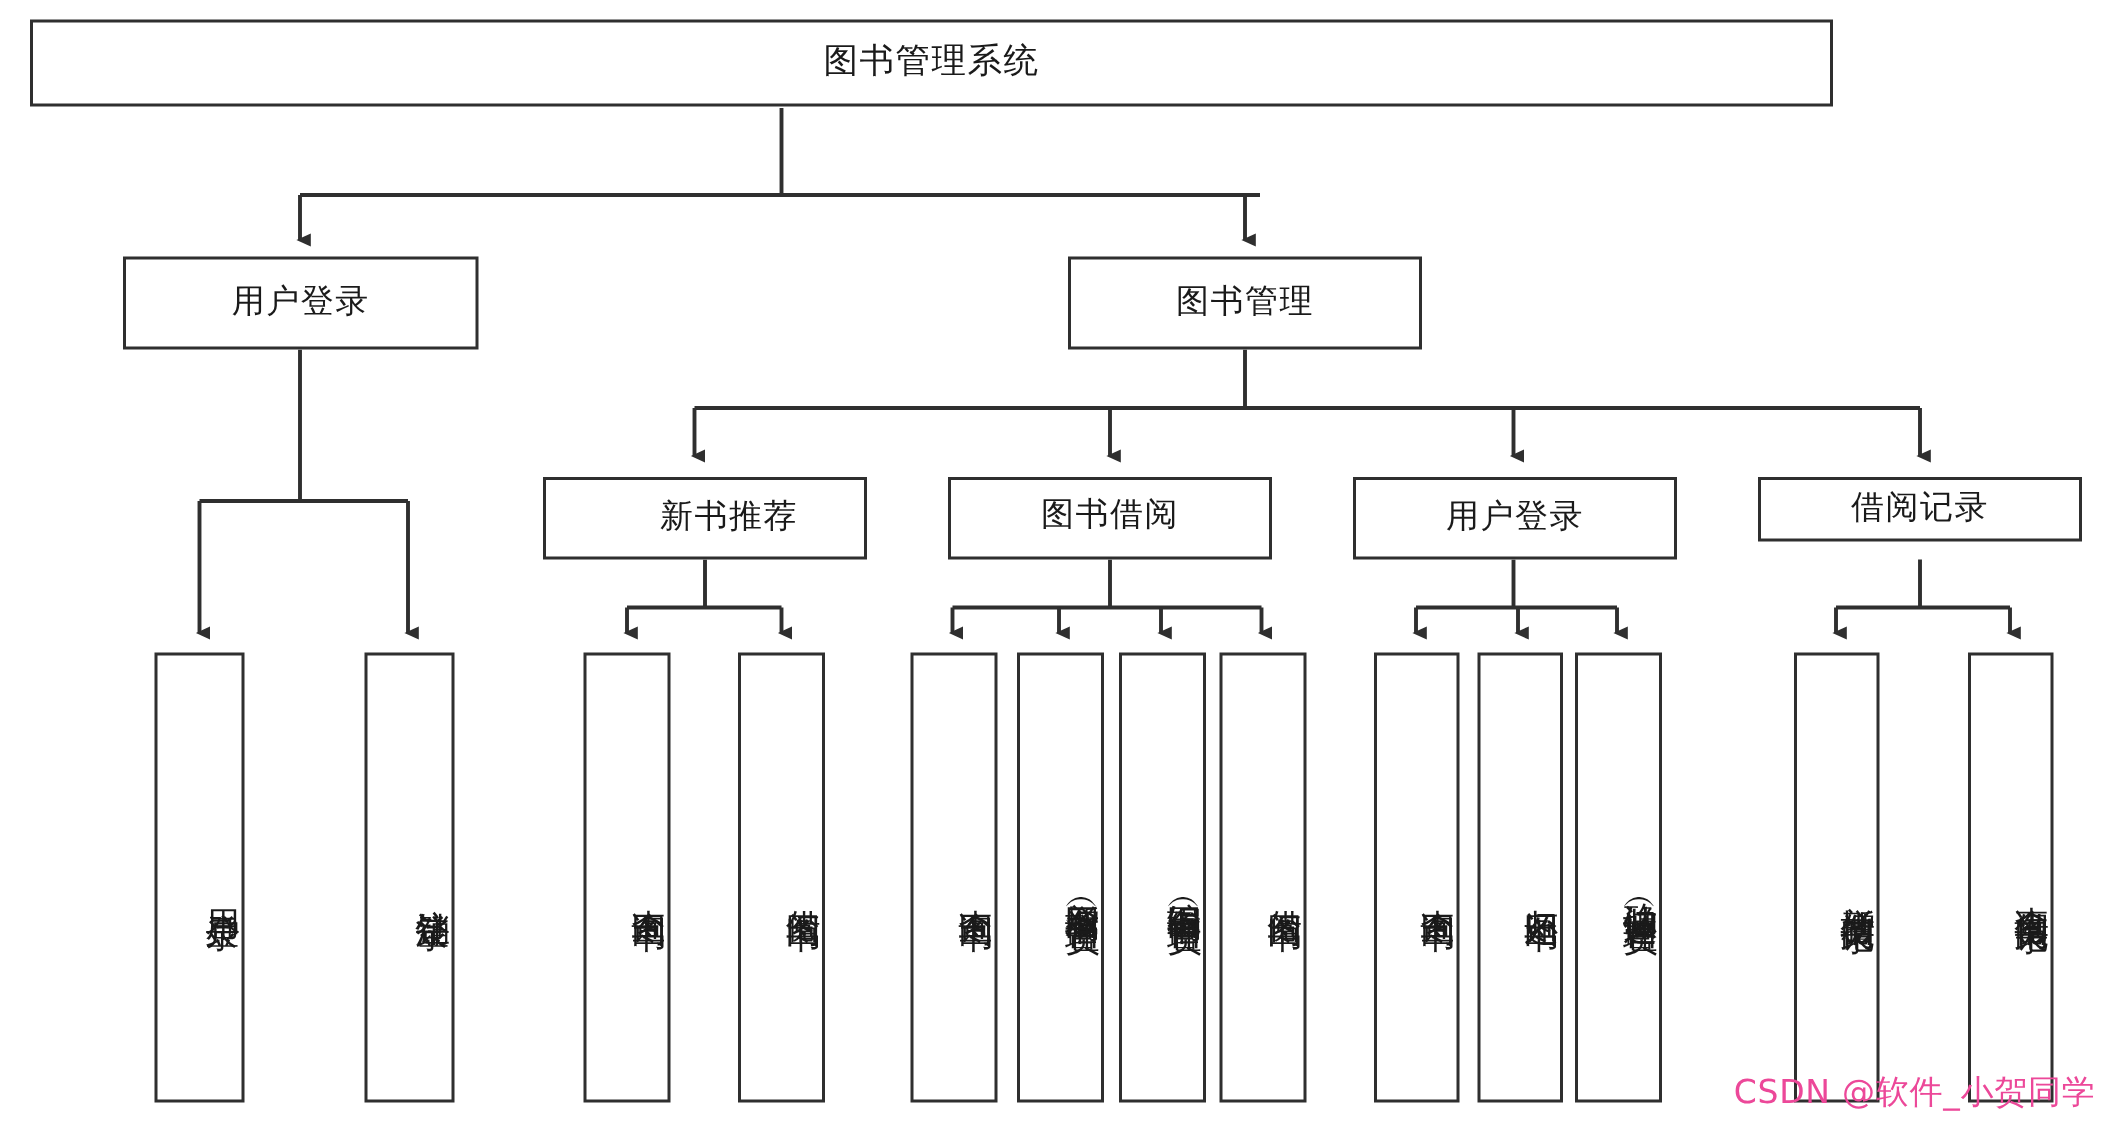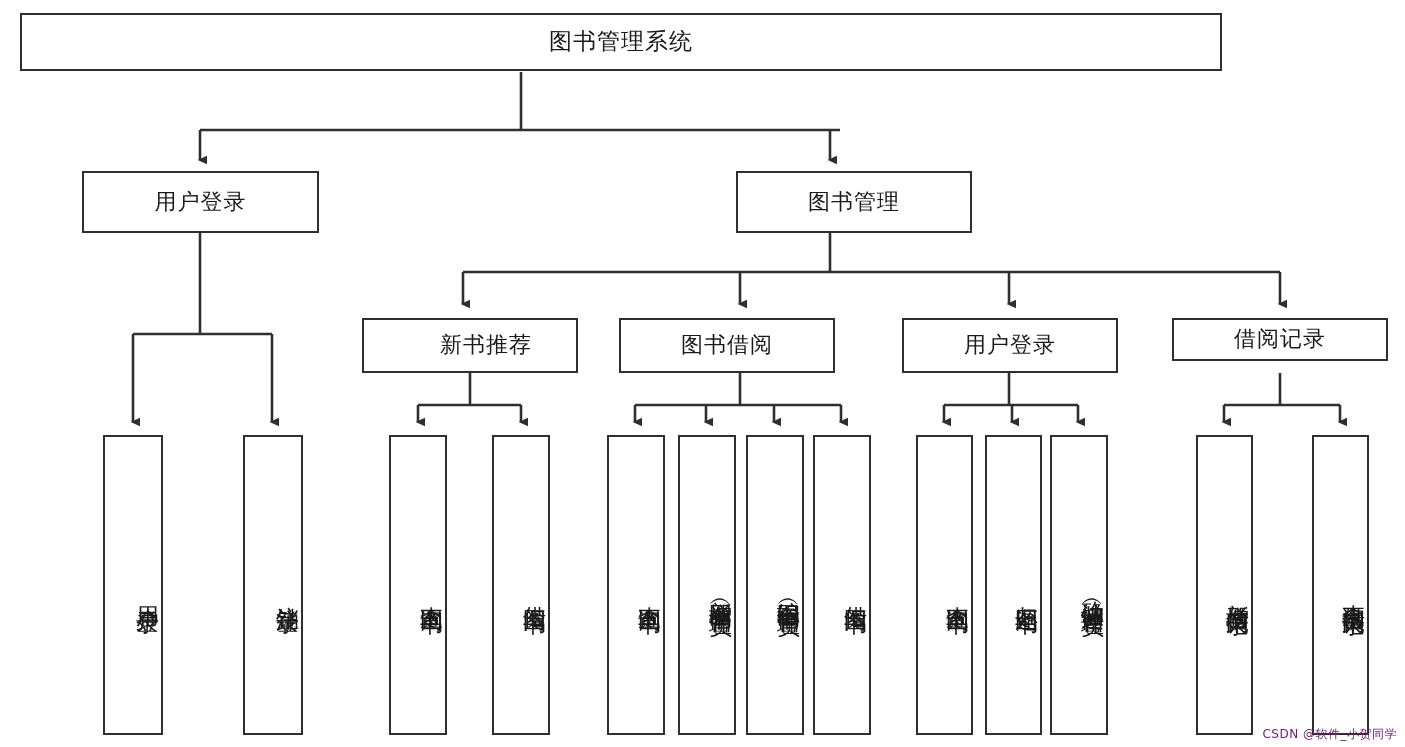--- a/index.html
+++ b/index.html
@@ -49,22 +49,22 @@
     letter-spacing: 2px;
     padding-top: 14px;
     align-items: flex-start;
     justify-content: center;
     white-space: normal;
   }
   .watermark {
     position: absolute;
     right: 8px;
     bottom: 4px;
-    font-size: 12px;
-    color: #701a75;
+    font-size: 22px;
+    color: #ec4899;
     letter-spacing: 0.5px;
     white-space: nowrap;
     font-family: "DejaVu Sans", "Liberation Sans", sans-serif;
     margin-left: 39px;
   }
 </style>
 </head>
 <body>
 
 <div id="canvas">
@@ -116,24 +116,24 @@
       <path d="M1280,373 L1280,405"></path>
       <path d="M1224,405 L1340,405"></path>
       <path d="M1224,405 L1224,422" marker-end="url(#arrow)"></path>
       <path d="M1340,405 L1340,422" marker-end="url(#arrow)"></path>
     </g>
   </svg>
 
   <div class="node h title" style="left:20px; top:13px; width:1202px; height:58px;">图书管理系统</div>
 
   <div class="node h" style="left:82px; top:171px; width:237px; height:62px;">用户登录</div>
-  <div class="node h" style="left:712px; top:171px; width:236px; height:62px;margin-left:24px;">图书管理</div>
+  <div class="node h" style="left:712px; top:171px; width:236px; height:62px;">图书管理</div>
 
   <div class="node h" style="left:362px; top:318px; width:216px; height:55px;padding-left:32px;">新书推荐</div>
-  <div class="node h" style="left:619px; top:318px; width:216px; height:55px;">图书借阅</div>
+  <div class="node h" style="left:632px; top:318px; width:216px; height:55px;font-family:Liberation Mono, monospace;">图书借阅</div>
   <div class="node h" style="left:902px; top:318px; width:216px; height:55px;">用户登录</div>
   <div class="node h" style="left:1172px; top:318px; width:216px; height:43px;text-align:center;">借阅记录</div>
 
   <div class="node v" style="left:103px; top:435px; width:60px; height:300px;">用户登录</div>
   <div class="node v" style="left:243px; top:435px; width:60px; height:300px;">注销登录</div>
 
   <div class="node v" style="left:389px; top:435px; width:58px; height:300px;">查询图书</div>
   <div class="node v" style="left:492px; top:435px; width:58px; height:300px;">借阅图书</div>
 
   <div class="node v" style="left:607px; top:435px; width:58px; height:300px;">查询图书</div>

